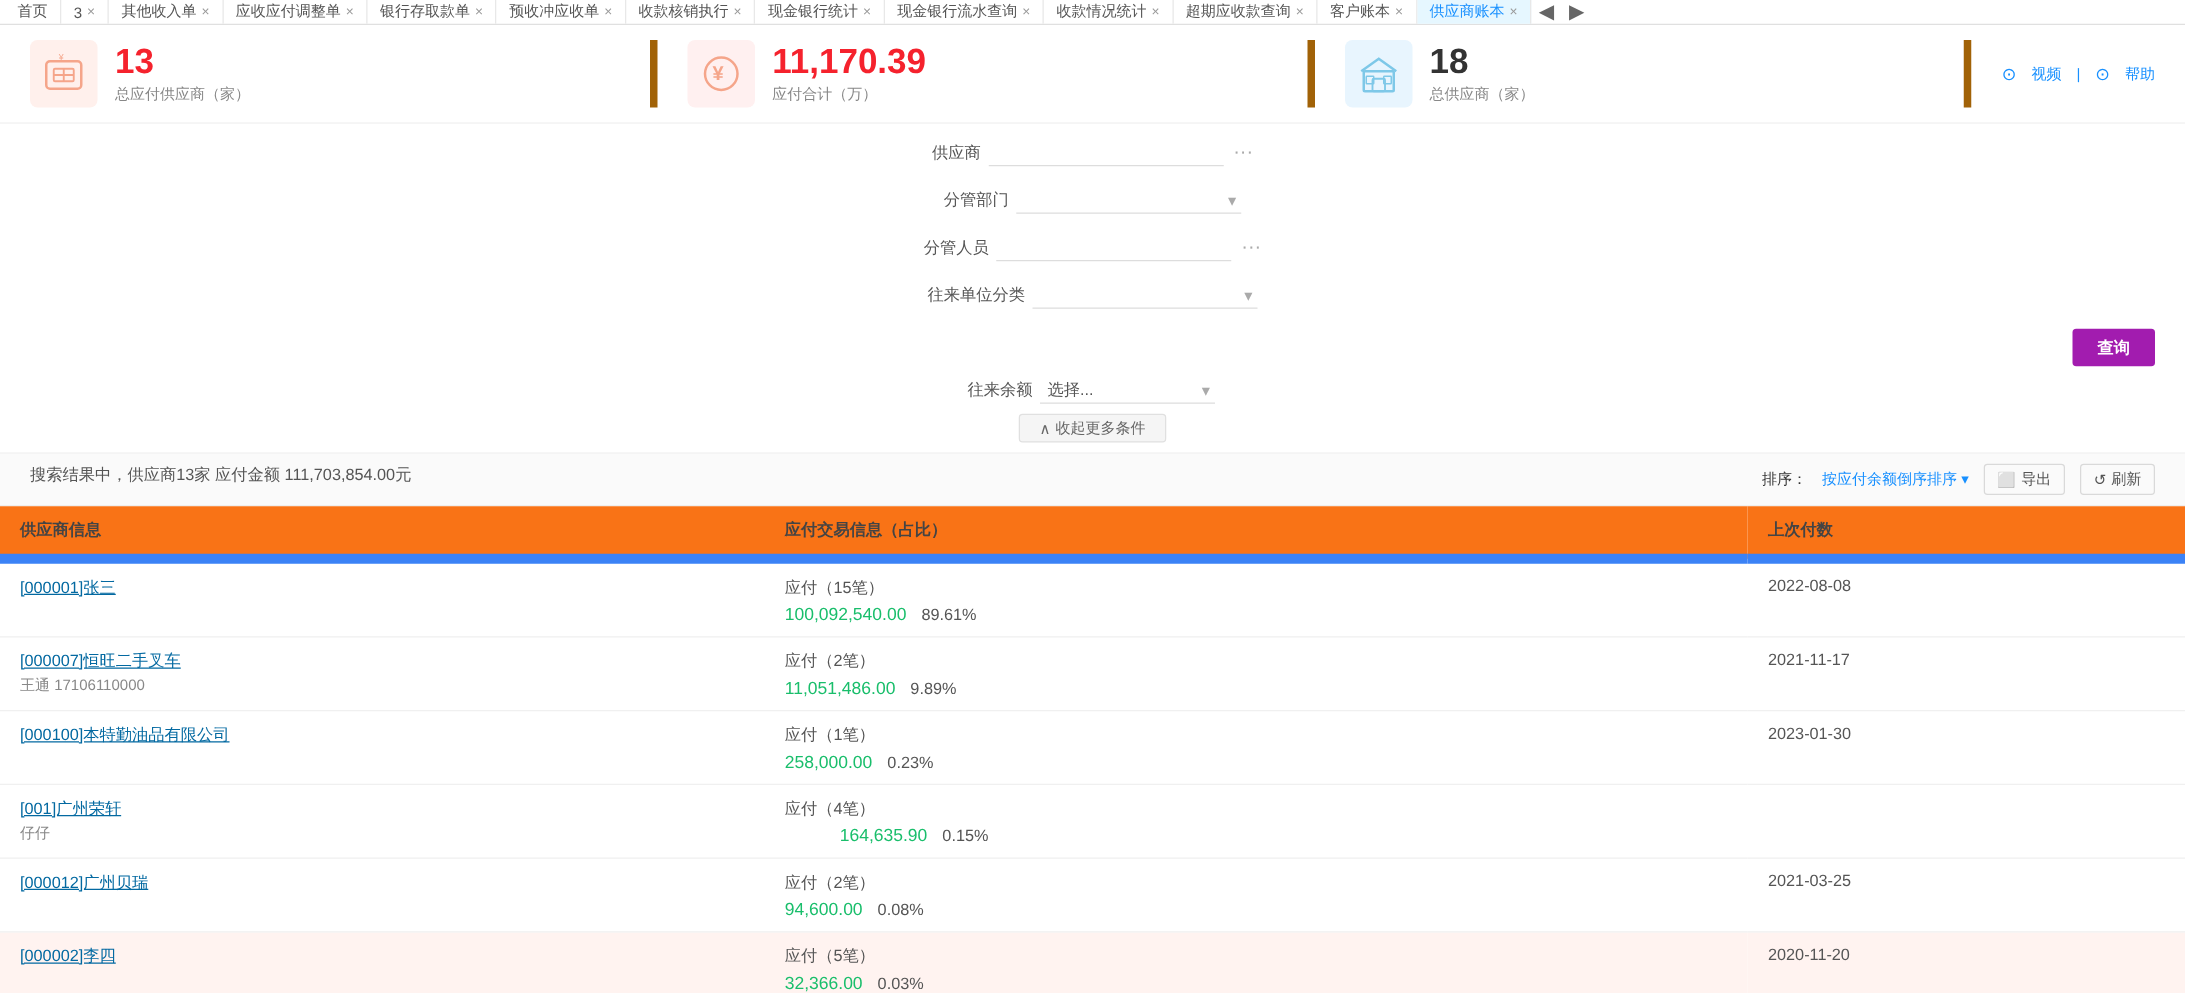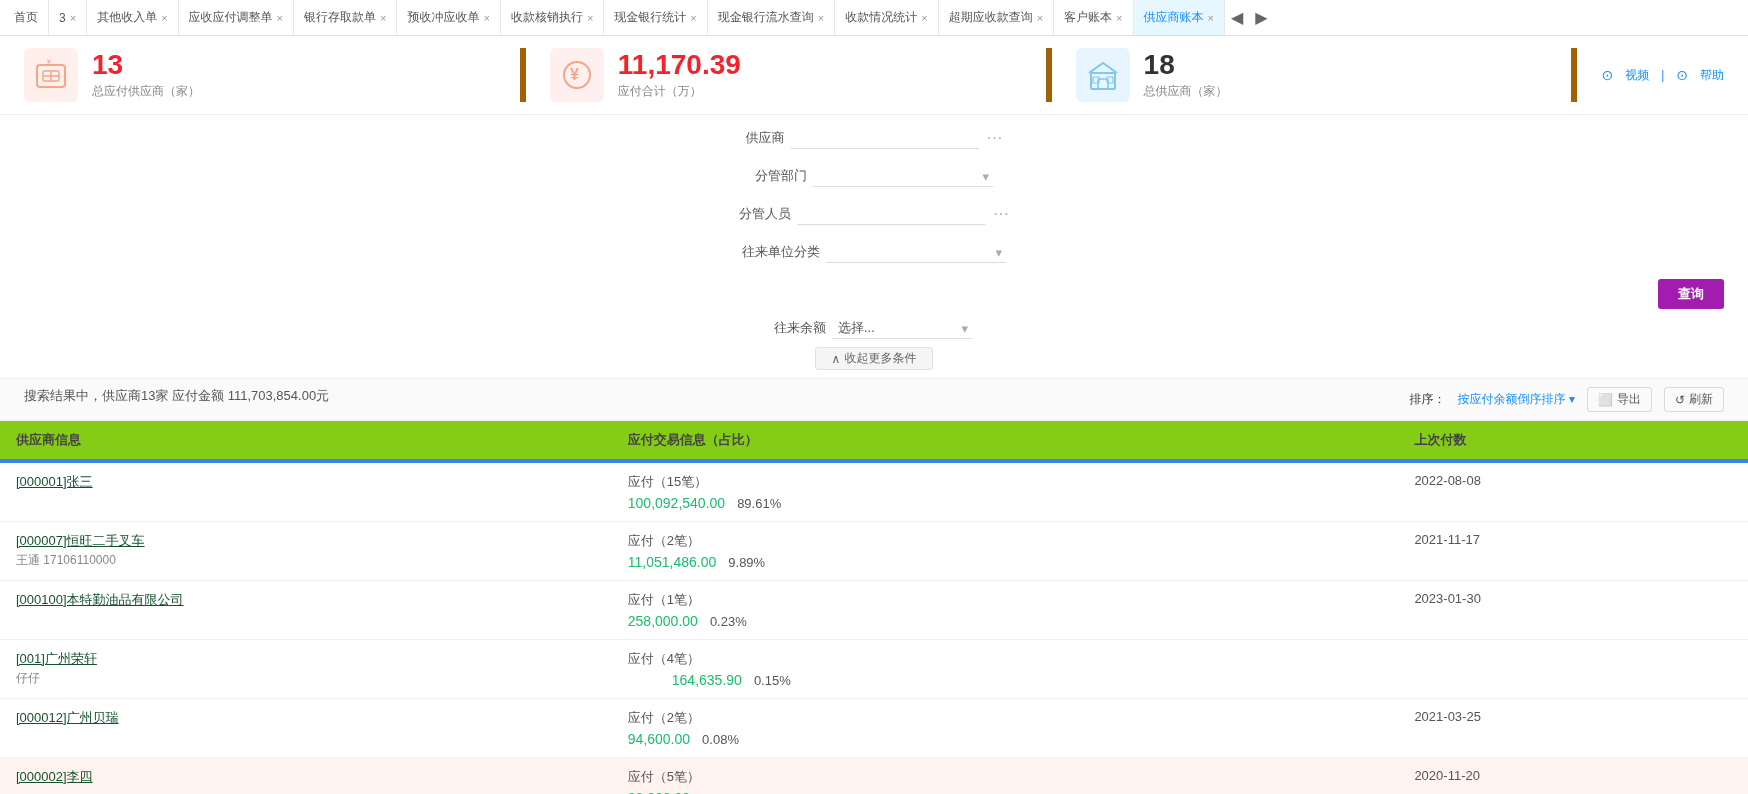--- a/index.html
+++ b/index.html
@@ -4,21 +4,21 @@
   <style>
     * { box-sizing: border-box; margin: 0; padding: 0; }
     body { font-family: "Microsoft YaHei", "PingFang SC", Arial, sans-serif; font-size: 13px; background: #f5f5f5; color: #333; overflow-x: hidden; }
 
     
     .top-nav {
       background: #fff;
       border-bottom: 1px solid #e0e0e0;
       display: flex;
       align-items: center;
-      height: 36px;
+      height: 20px;
       padding: 0 4px;
       white-space: nowrap;
       overflow: hidden;
     }
     .nav-tab {
       display: inline-flex;
       align-items: center;
       padding: 0 10px;
       height: 36px;
       font-size: 12px;
@@ -197,41 +197,41 @@
     .main-table-wrap {
       background: #fff;
       margin: 0;
       padding: 0 0 0 0;
     }
     .main-table {
       width: 100%;
       border-collapse: collapse;
     }
     .main-table thead tr {
-      background: #84cc16;
-      border-bottom: 4px solid #3b82f6;
+      background: #f97316;
+      border-bottom: 8px solid #3b82f6;
     }
     .main-table thead th {
       padding: 10px 16px;
       text-align: left;
       font-size: 13px;
       font-weight: 600;
       color: #444;
       border-bottom: 1px solid #e8e8e8;
     }
     .main-table tbody tr {
       border-bottom: 1px solid #f0f0f0;
     }
     .main-table tbody tr.highlighted { background: #fff3f0; }
     .main-table tbody td {
       padding: 10px 16px;
       vertical-align: top;
       font-size: 13px;
     }
-    .supplier-link { color: #14532d; text-decoration: underline; cursor: pointer; }
+    .supplier-link { color: #0369a1; text-decoration: underline; cursor: pointer; }
     .supplier-sub { color: #888; font-size: 12px; margin-top: 2px; }
     .payable-label { color: #555; font-size: 13px; }
     .payable-count { color: #555; }
     .payable-amount { color: #19be6b; font-size: 14px; font-weight: 500; }
     .payable-pct { color: #555; margin-left: 12px; font-size: 13px; }
     .last-pay { color: #555; font-size: 13px; }
 
     
     ::-webkit-scrollbar { width: 6px; height: 6px; }
     ::-webkit-scrollbar-thumb { background: #ccc; border-radius: 3px; }

